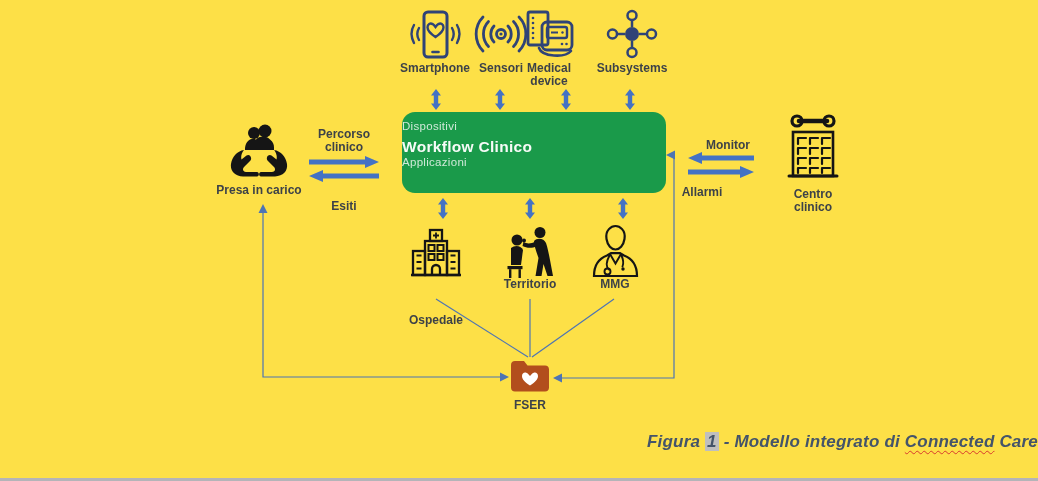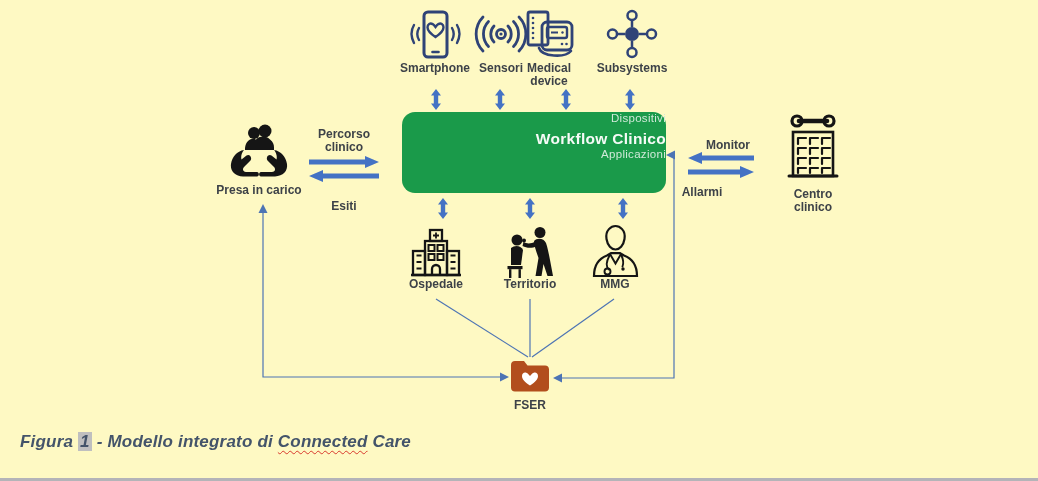--- a/index.html
+++ b/index.html
@@ -1,40 +1,40 @@
 <!DOCTYPE html>
 <html><head>
 <meta charset="utf-8">
 <style>
   html,body{margin:0;padding:0;}
   .canvas{
     position:relative;width:1038px;height:481px;overflow:hidden;
-    background:#fef9c3;
+    background:#fde047;
     font-family:"Liberation Sans","DejaVu Sans",sans-serif;
   }
   .overlay{position:absolute;left:0;top:0;pointer-events:none;}
   .abs{position:absolute;}
   .lbl{
     font-weight:700;font-size:12px;line-height:13px;color:#3d4248;
     text-align:center;
   }
   .dev,.actor{position:absolute;width:96px;display:flex;flex-direction:column;align-items:center;}
   .icw{height:56px;display:flex;align-items:flex-end;justify-content:center;}
   .actor .icw{height:54px;}
   .greenbox{
     position:absolute;left:402px;top:112px;width:264px;height:81px;
-    background:#1a9a4a;border-radius:13px;text-align:right;color:#fff;
-    box-sizing:border-box;
+    background:#1a9a4a;border-radius:13px;text-align:left;color:#fff;
+    box-sizing:border-box;padding-top:8px;
   }
   .gb-small{font-size:11.5px;color:#cfe9d8;letter-spacing:.3px;}
   .gb-title{font-size:15.5px;font-weight:700;letter-spacing:.3px;margin-top:6px;color:#f6fbf7;}
   .gb-bottom{}
   .fser-lbl{font-weight:700;font-size:12px;color:#3d4248;text-align:center;}
   .caption{
-    position:absolute;left:20px;top:432px;width:1018px;text-align:left;
+    position:absolute;left:20px;top:432px;width:1018px;text-align:right;
     font-style:italic;font-weight:600;font-size:17px;color:#44546a;letter-spacing:.2px;
   }
   .caption .field{background:#bfbfbf;padding:0 2px;}
   .caption .squiggle{
     text-decoration-line:underline;text-decoration-style:wavy;
     text-decoration-color:#d83a2d;text-decoration-thickness:1px;text-underline-offset:3px;
   }
   .bottom-edge{position:absolute;left:0;bottom:0;width:100%;height:3px;background:#b4b4b8;}
 </style>
 </head>
@@ -210,21 +210,21 @@
   <svg class="abs" style="left:438px;top:198px;" width="10" height="21" viewBox="0 0 10 21">
       <polygon points="5,0 10,6.5 7.2,6.5 7.2,14.5 10,14.5 5,21 0,14.5 2.8,14.5 2.8,6.5 0,6.5" fill="#4472c4"></polygon>
     </svg>
   <svg class="abs" style="left:525px;top:198px;" width="10" height="21" viewBox="0 0 10 21">
       <polygon points="5,0 10,6.5 7.2,6.5 7.2,14.5 10,14.5 5,21 0,14.5 2.8,14.5 2.8,6.5 0,6.5" fill="#4472c4"></polygon>
     </svg>
   <svg class="abs" style="left:618px;top:198px;" width="10" height="21" viewBox="0 0 10 21">
       <polygon points="5,0 10,6.5 7.2,6.5 7.2,14.5 10,14.5 5,21 0,14.5 2.8,14.5 2.8,6.5 0,6.5" fill="#4472c4"></polygon>
     </svg>
 
-  <div class="actor" style="left:388px;top:224px;">
+  <div class="actor" style="left:388px;top:224px;gap:36px;">
     <div class="icw">
       <svg width="56" height="50" viewBox="0 0 56 50">
         <g stroke="#151515" stroke-width="2.3" fill="none">
           <rect x="22" y="2" width="12" height="11"></rect>
           <path d="M28 4.5 L28 10.5 M25 7.5 L31 7.5" stroke-width="1.8"></path>
           <rect x="17" y="13" width="22" height="34"></rect>
           <rect x="20.5" y="17" width="6" height="6" stroke-width="2"></rect>
           <rect x="29.5" y="17" width="6" height="6" stroke-width="2"></rect>
           <rect x="20.5" y="26" width="6" height="6" stroke-width="2"></rect>
           <rect x="29.5" y="26" width="6" height="6" stroke-width="2"></rect>

